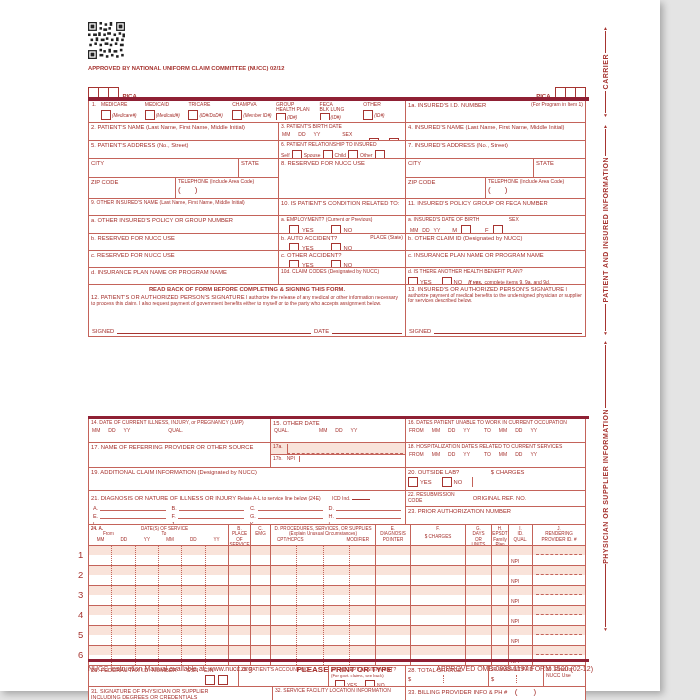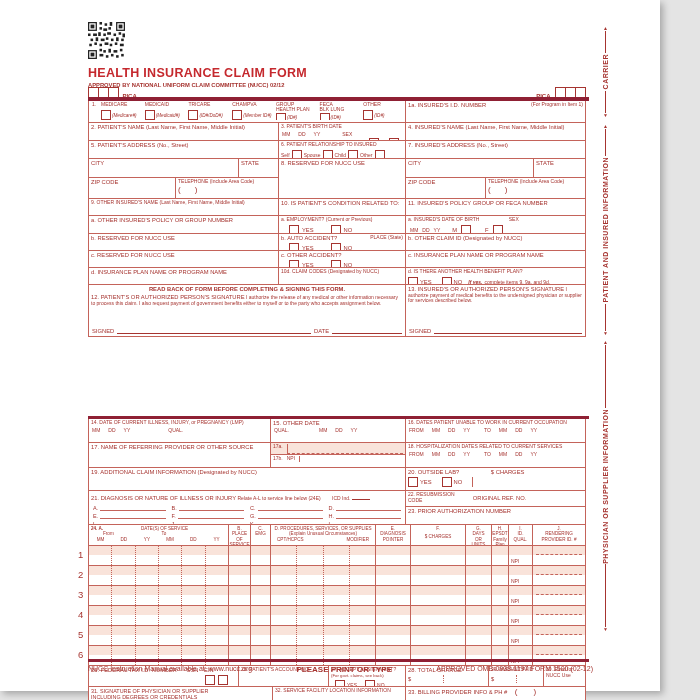--- a/index.html
+++ b/index.html
@@ -121,21 +121,20 @@
             <rect x="16" y="21" width="2" height="3"></rect>
           <rect x="20" y="22" width="3" height="2"></rect>
             <rect x="25" y="21" width="2" height="2"></rect>
           <rect x="9" y="25" width="3" height="2"></rect>
             <rect x="14" y="26" width="2" height="2"></rect>
             <rect x="18" y="25" width="2" height="2"></rect>
           <rect x="22" y="26" width="2" height="2"></rect>
             <rect x="26" y="25" width="2" height="2"></rect>
         </g>
       </svg>
-      <div class="title">HEALTH INSURANCE CLAIM FORM</div>
       <div class="subtitle">APPROVED BY NATIONAL UNIFORM CLAIM COMMITTEE (NUCC) 02/12</div>
     </div>
 
     <div class="picarow">
       <div>
         <span class="pbox"></span><span class="pbox"></span><span class="pbox"></span>
         <span class="pica">PICA</span>
       </div>
       <div>
         <span class="pica">PICA</span>

